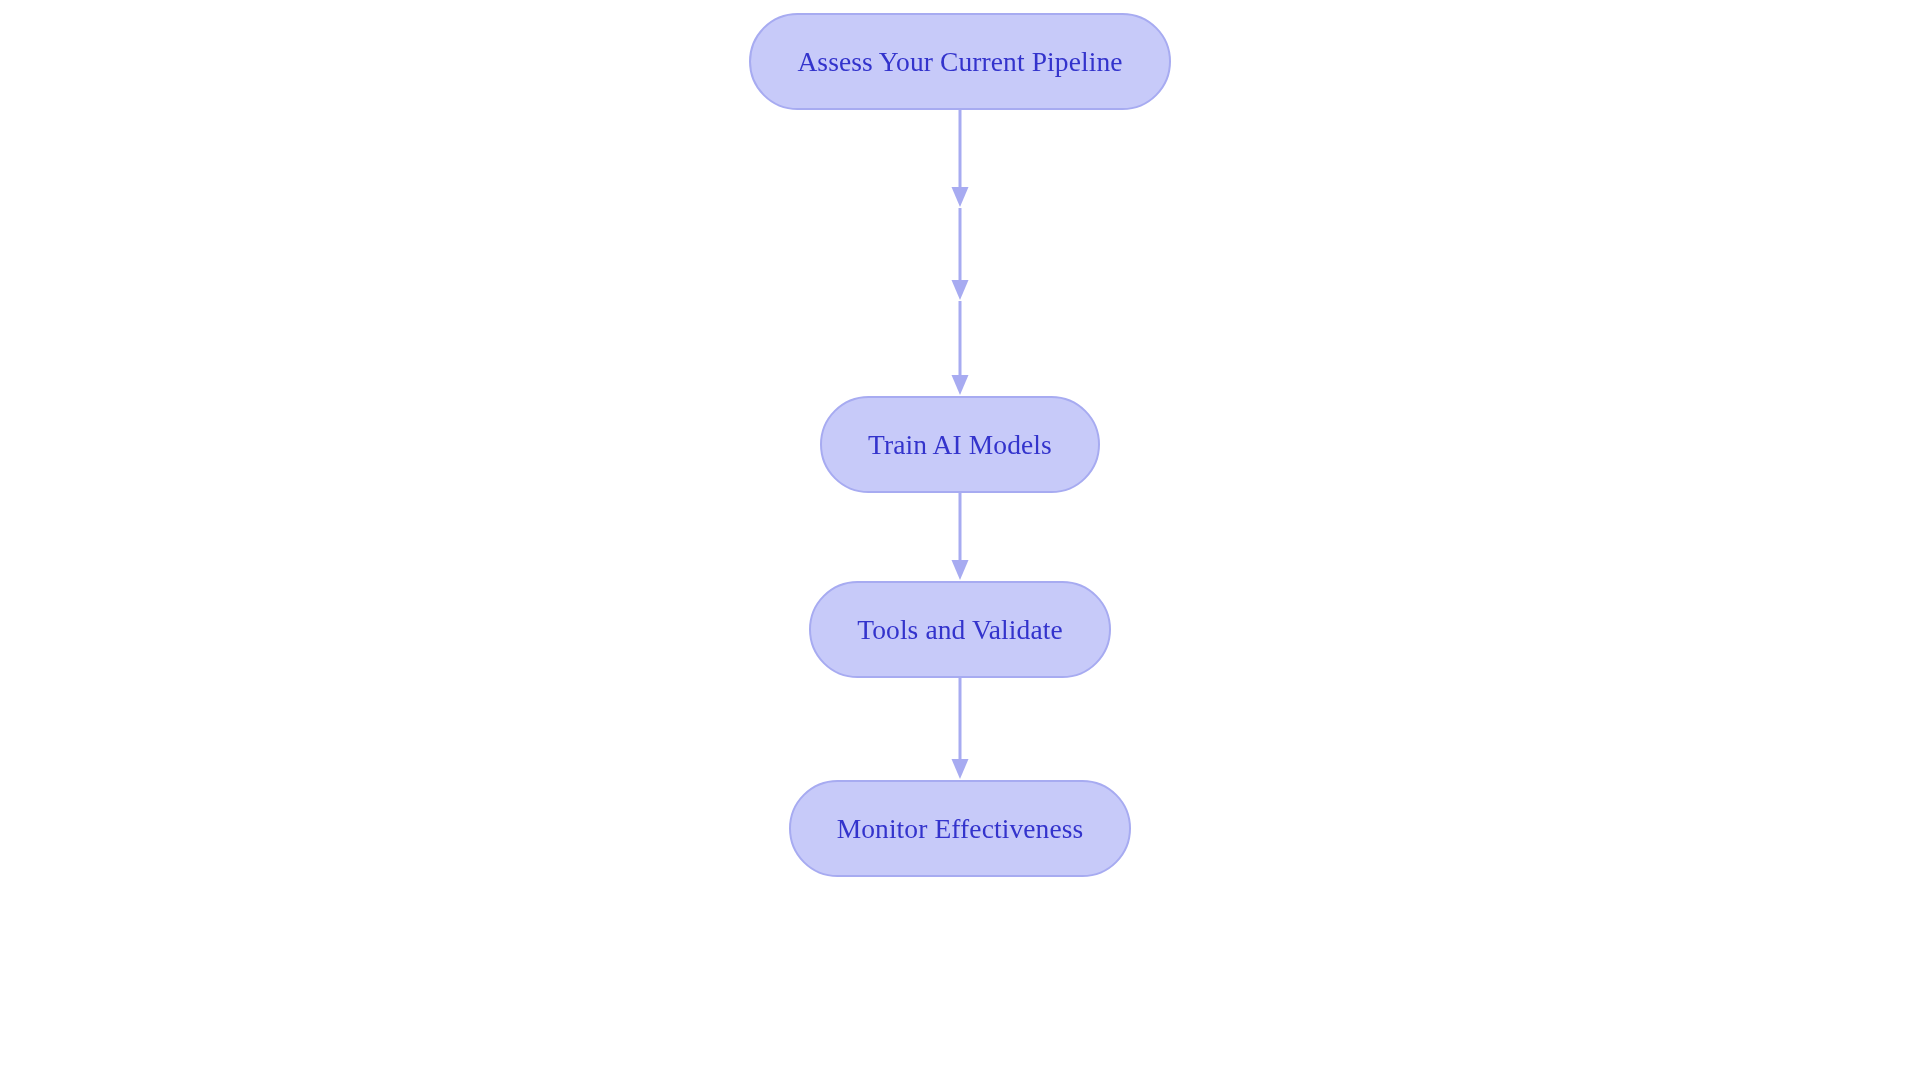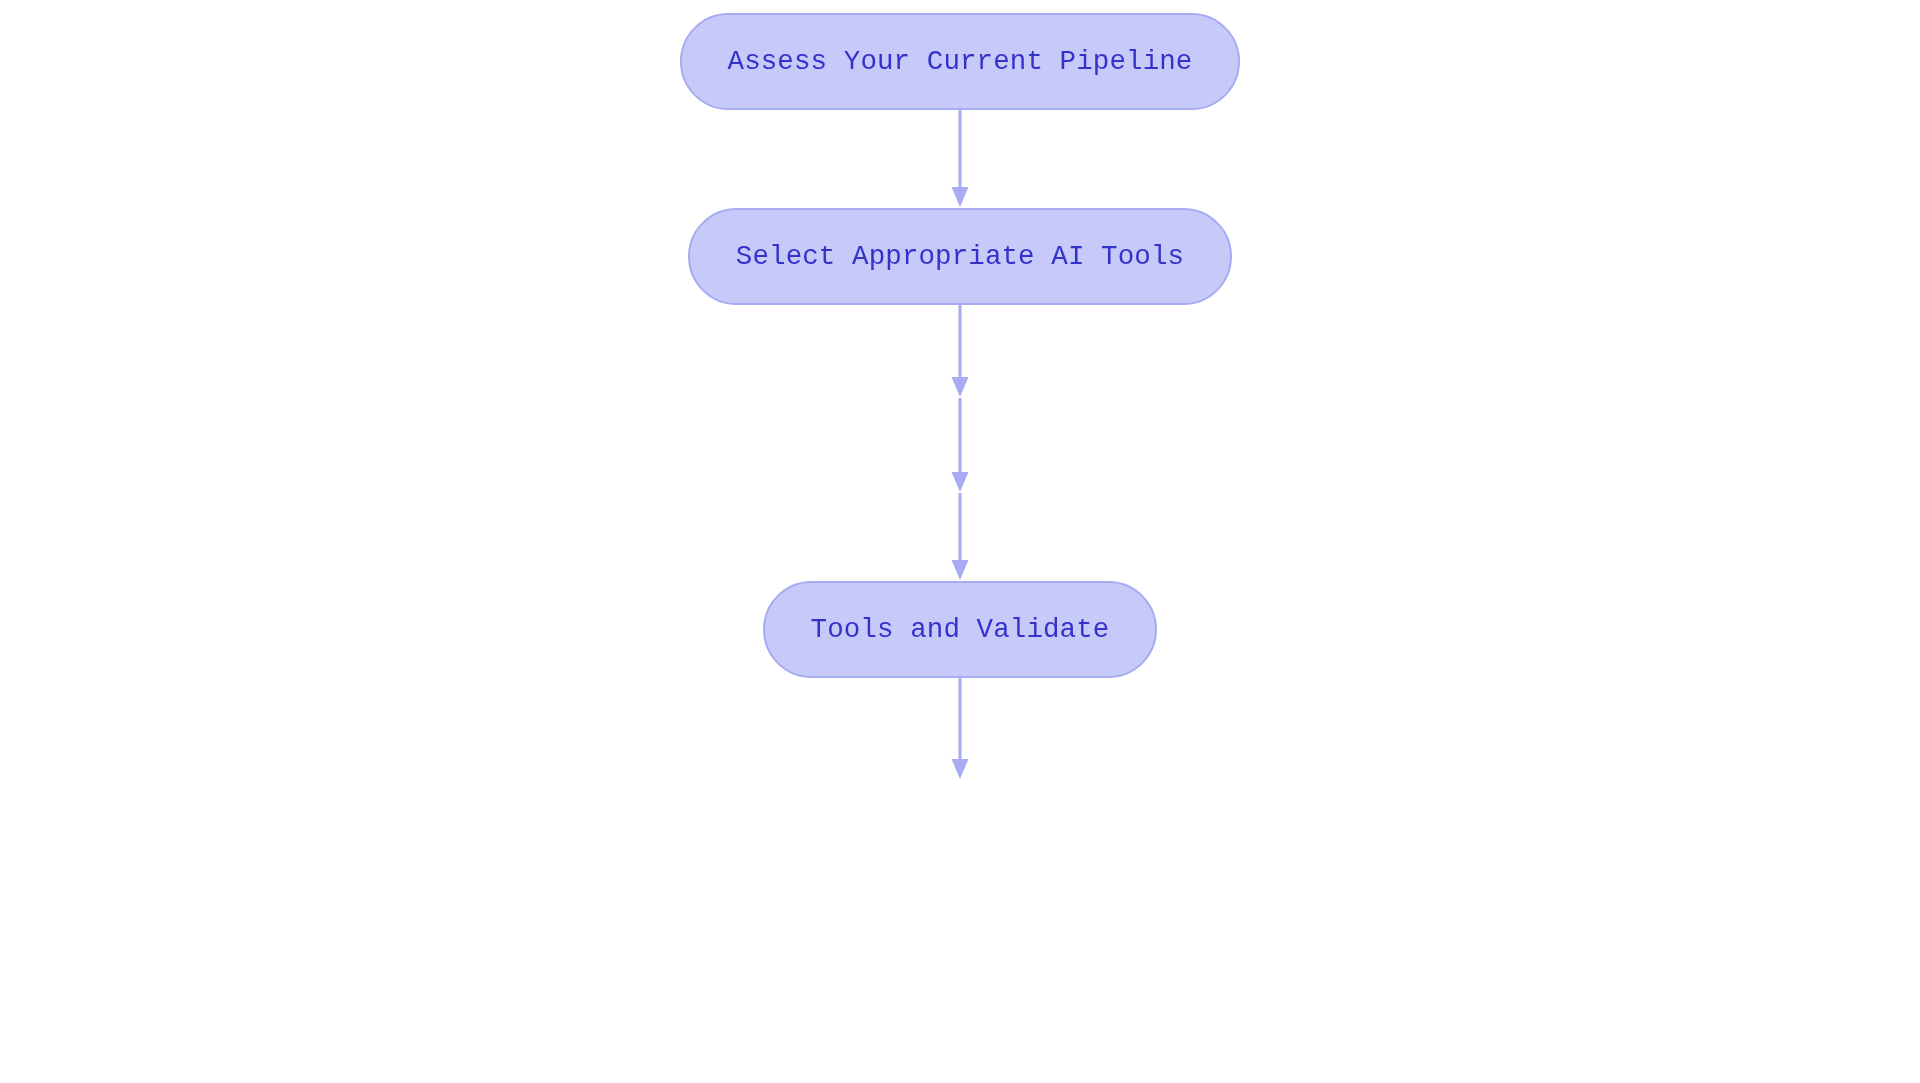--- a/index.html
+++ b/index.html
@@ -45,21 +45,21 @@
     flex: none;
   }
 
   .flow-node-label {
     color: #3333cc;
     font-size: 27.5px;
     font-weight: 400;
     line-height: 1;
     letter-spacing: 0.1px;
     white-space: nowrap;
-    font-family: Liberation Mono, monospace;
+    font-family: Liberation Serif, serif;
   }
 
   .flow-connector {
     position: relative;
     width: 26px;
     flex: none;
     display: block;
   }
 
   .flow-connector svg {
@@ -90,53 +90,56 @@
       <span class="flow-node-label">Assess Your Current Pipeline</span>
     </div>
 
     <div class="flow-connector gap-1">
       <svg viewBox="0 0 26 98" preserveAspectRatio="none" aria-hidden="true">
         <line x1="13" y1="0" x2="13" y2="78" stroke="#a7abf1" stroke-width="3"></line>
         <polygon points="13,97 4.5,77 21.5,77" fill="#a7abf1"></polygon>
       </svg>
     </div>
 
-    <div class="flow-node">
-      <span class="flow-node-label">Select Appropriate AI Tools</span>
-    </div>
 
     <div class="flow-connector gap-2">
       <svg viewBox="0 0 26 93" preserveAspectRatio="none" aria-hidden="true">
         <line x1="13" y1="0" x2="13" y2="73" stroke="#a7abf1" stroke-width="3"></line>
         <polygon points="13,92 4.5,72 21.5,72" fill="#a7abf1"></polygon>
       </svg>
     </div>
 
 
     <div class="flow-connector gap-3">
       <svg viewBox="0 0 26 95" preserveAspectRatio="none" aria-hidden="true">
         <line x1="13" y1="0" x2="13" y2="75" stroke="#a7abf1" stroke-width="3"></line>
         <polygon points="13,94 4.5,74 21.5,74" fill="#a7abf1"></polygon>
       </svg>
     </div>
 
+    <div class="flow-node">
+      <span class="flow-node-label">Train AI Models</span>
+    </div>
 
     <div class="flow-connector gap-4">
       <svg viewBox="0 0 26 88" preserveAspectRatio="none" aria-hidden="true">
         <line x1="13" y1="0" x2="13" y2="68" stroke="#a7abf1" stroke-width="3"></line>
         <polygon points="13,87 4.5,67 21.5,67" fill="#a7abf1"></polygon>
       </svg>
     </div>
 
     <div class="flow-node">
       <span class="flow-node-label">Tools and Validate</span>
     </div>
 
     <div class="flow-connector gap-5">
       <svg viewBox="0 0 26 102" preserveAspectRatio="none" aria-hidden="true">
         <line x1="13" y1="0" x2="13" y2="82" stroke="#a7abf1" stroke-width="3"></line>
         <polygon points="13,101 4.5,81 21.5,81" fill="#a7abf1"></polygon>
       </svg>
     </div>
 
+    <div class="flow-node">
+      <span class="flow-node-label">Monitor Effectiveness</span>
+    </div>
 
   </div>
 </div>
 
 </body></html>

